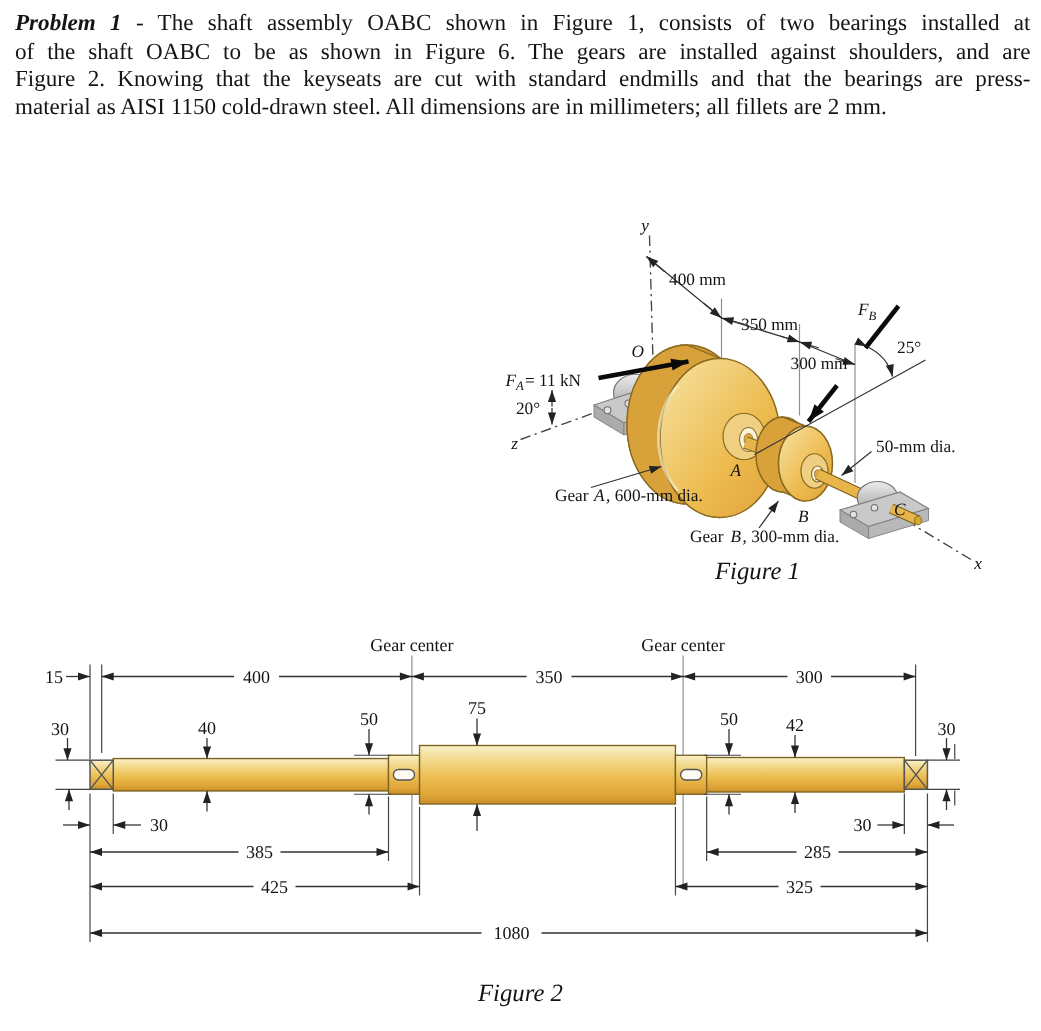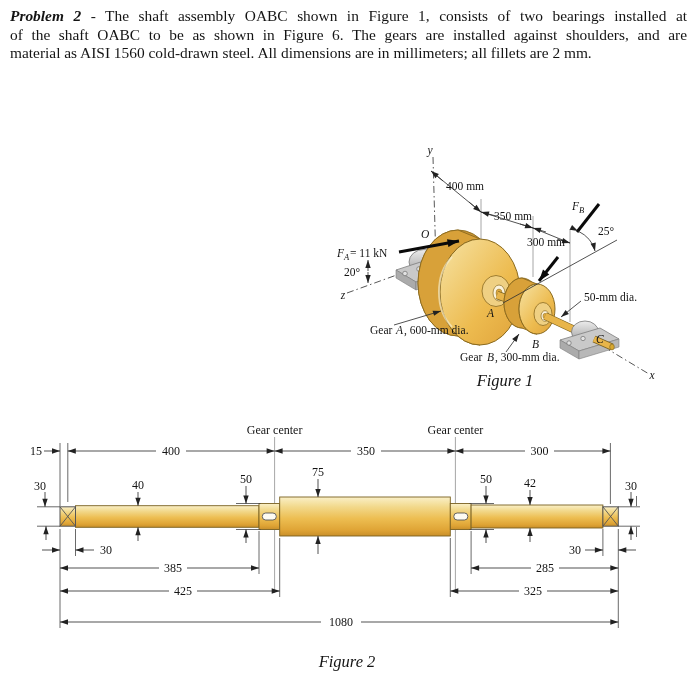--- a/index.html
+++ b/index.html
@@ -19,23 +19,24 @@
   .thin{stroke:#333;stroke-width:0.85;fill:none;}
   .ext{stroke:#8f8f8f;stroke-width:0.8;fill:none;}
   .surf{stroke:#444;stroke-width:0.8;fill:none;}
   .axis{stroke:#444;stroke-width:0.9;fill:none;stroke-dasharray:7 3 1.5 3;}
   .force{stroke:#0a0a0a;stroke-width:3;fill:none;}
 </style>
 </head>
 <body>
 
 <div class="prob">
-  <div class="pl"><span class="plabel">Problem 2</span><span> - The shaft assembly OABC shown in Figure 1, consists of two bearings installed at</span></div>
+  <div class="pl"><span class="plabel">Problem 1</span><span> - The shaft assembly OABC shown in Figure 1, consists of two bearings installed at</span></div>
   <div class="pl">of the shaft OABC to be as shown in Figure 6. The gears are installed against shoulders, and are</div>
-  <div class="pl last">material as AISI 1560 cold-drawn steel. All dimensions are in millimeters; all fillets are 2 mm.</div>
+  <div class="pl">Figure 2. Knowing that the keyseats are cut with standard endmills and that the bearings are press-</div>
+  <div class="pl last">material as AISI 1150 cold-drawn steel. All dimensions are in millimeters; all fillets are 2 mm.</div>
 </div>
 
 <svg width="694" height="687" viewBox="0 0 694 687">
   <defs>
     <marker id="ar" markerUnits="userSpaceOnUse" markerWidth="9" markerHeight="7" refX="8.5" refY="3.5" orient="auto">
       <path d="M0.5,0.8 L8.5,3.5 L0.5,6.2 Z" fill="#222"></path>
     </marker>
     <marker id="arB" markerUnits="userSpaceOnUse" markerWidth="13" markerHeight="10" refX="12" refY="5" orient="auto">
       <path d="M0.5,1 L12,5 L0.5,9 Z" fill="#0a0a0a"></path>
     </marker>

